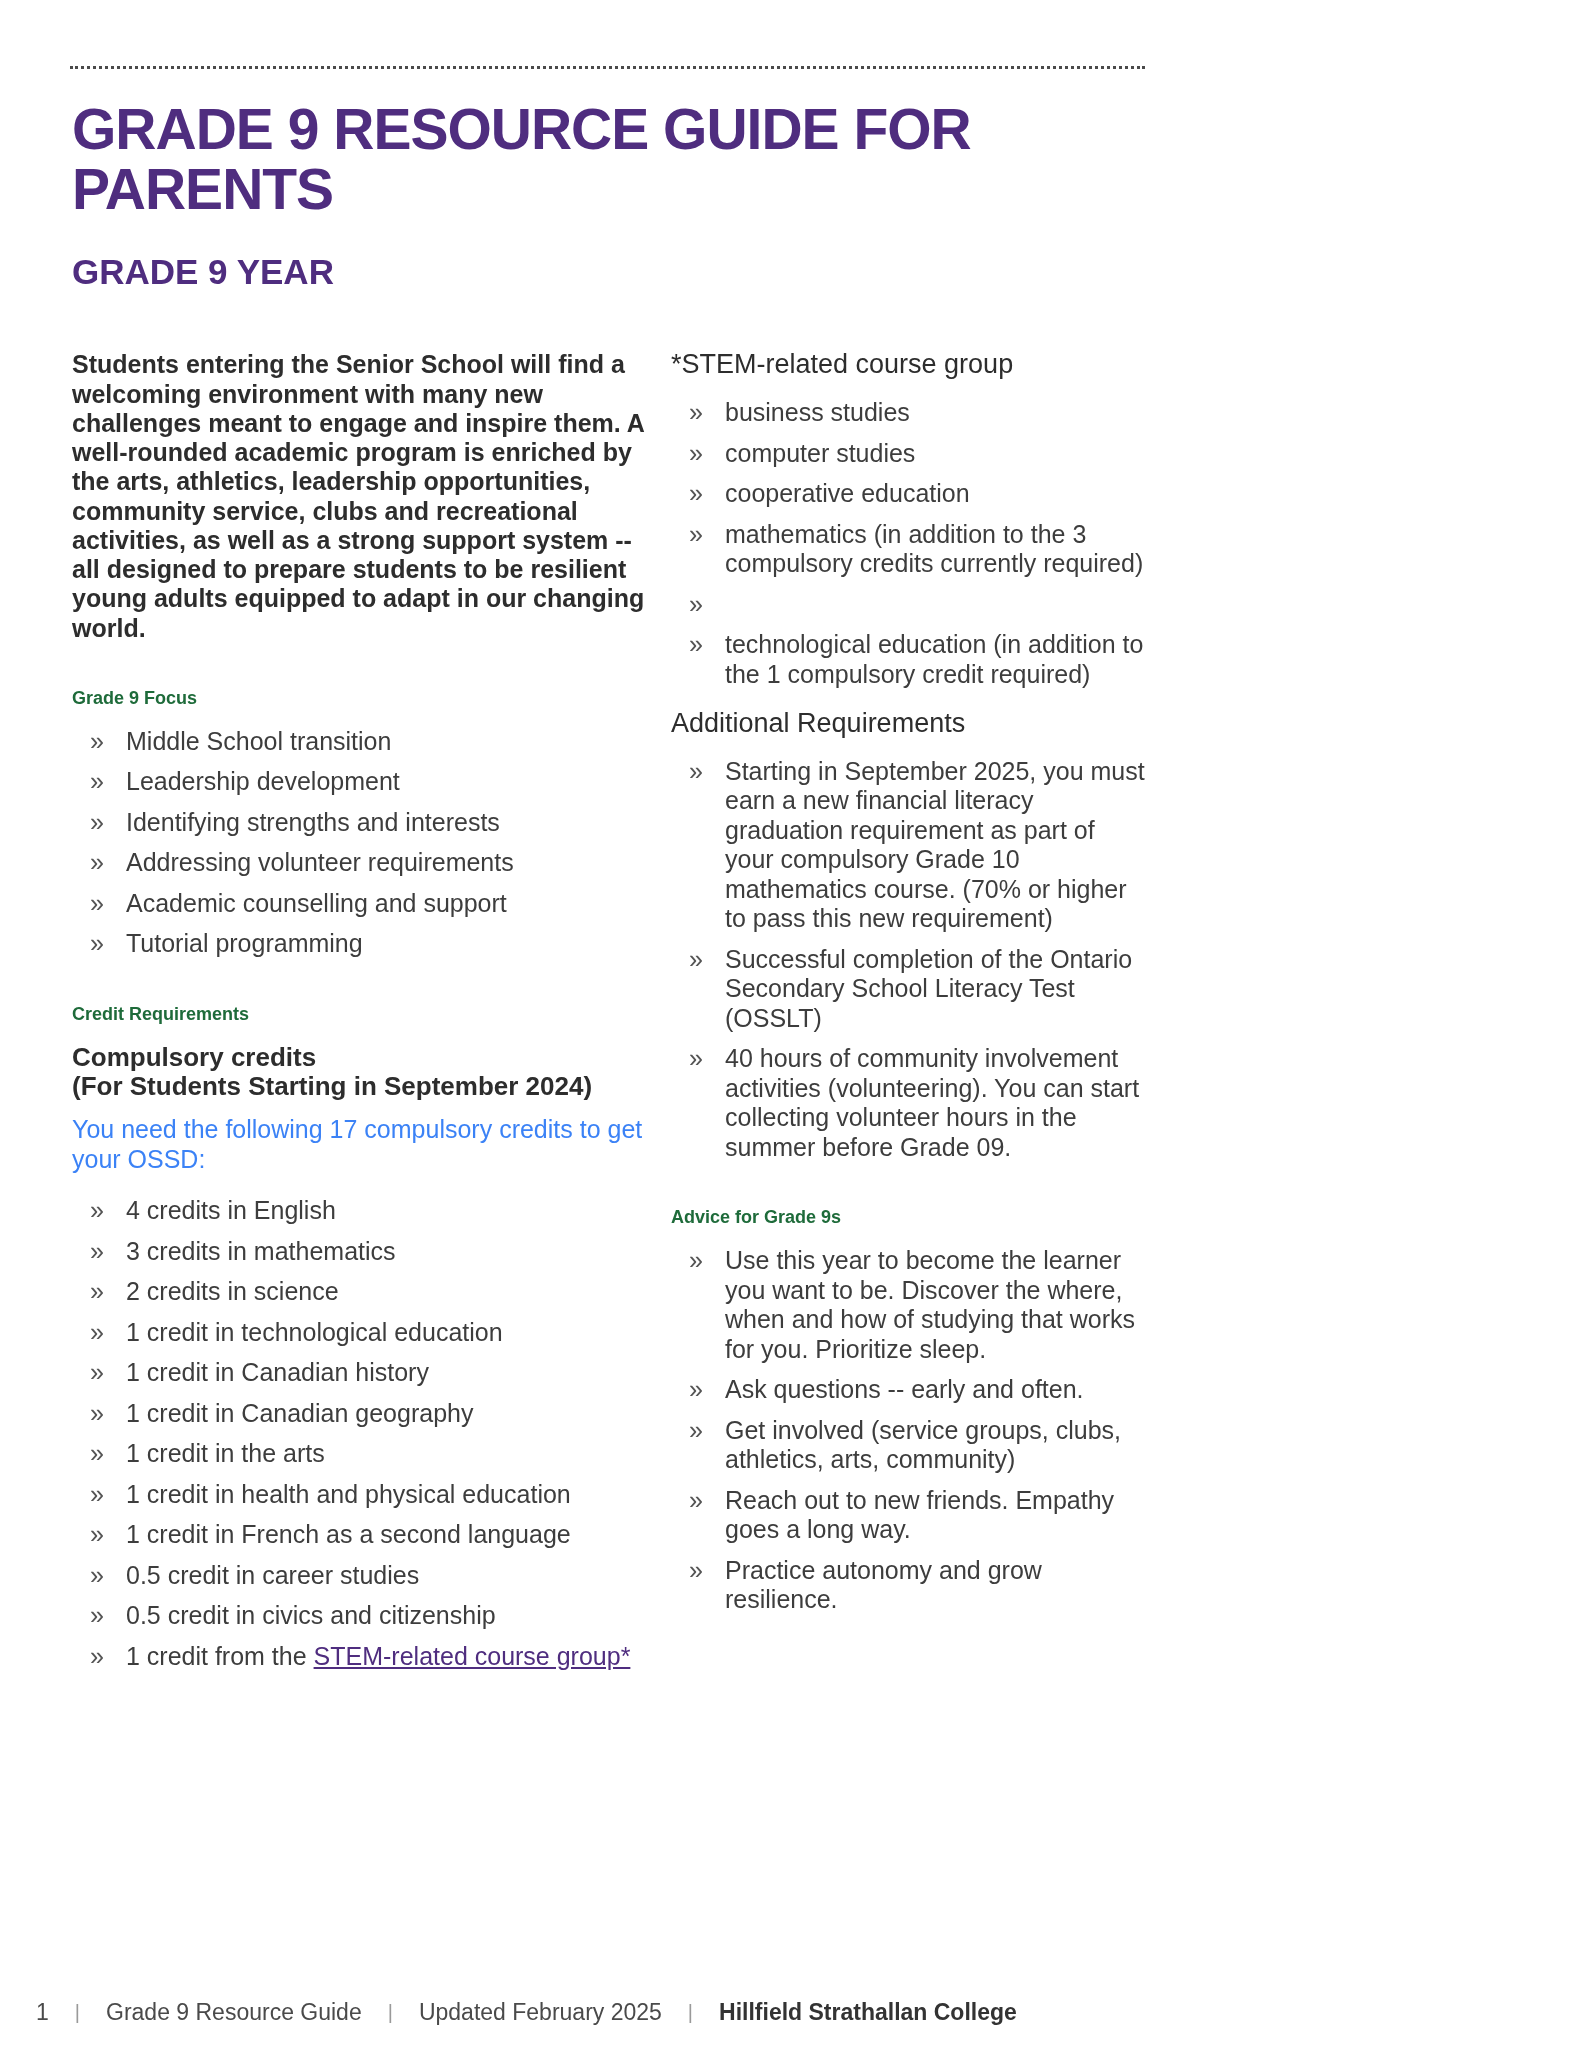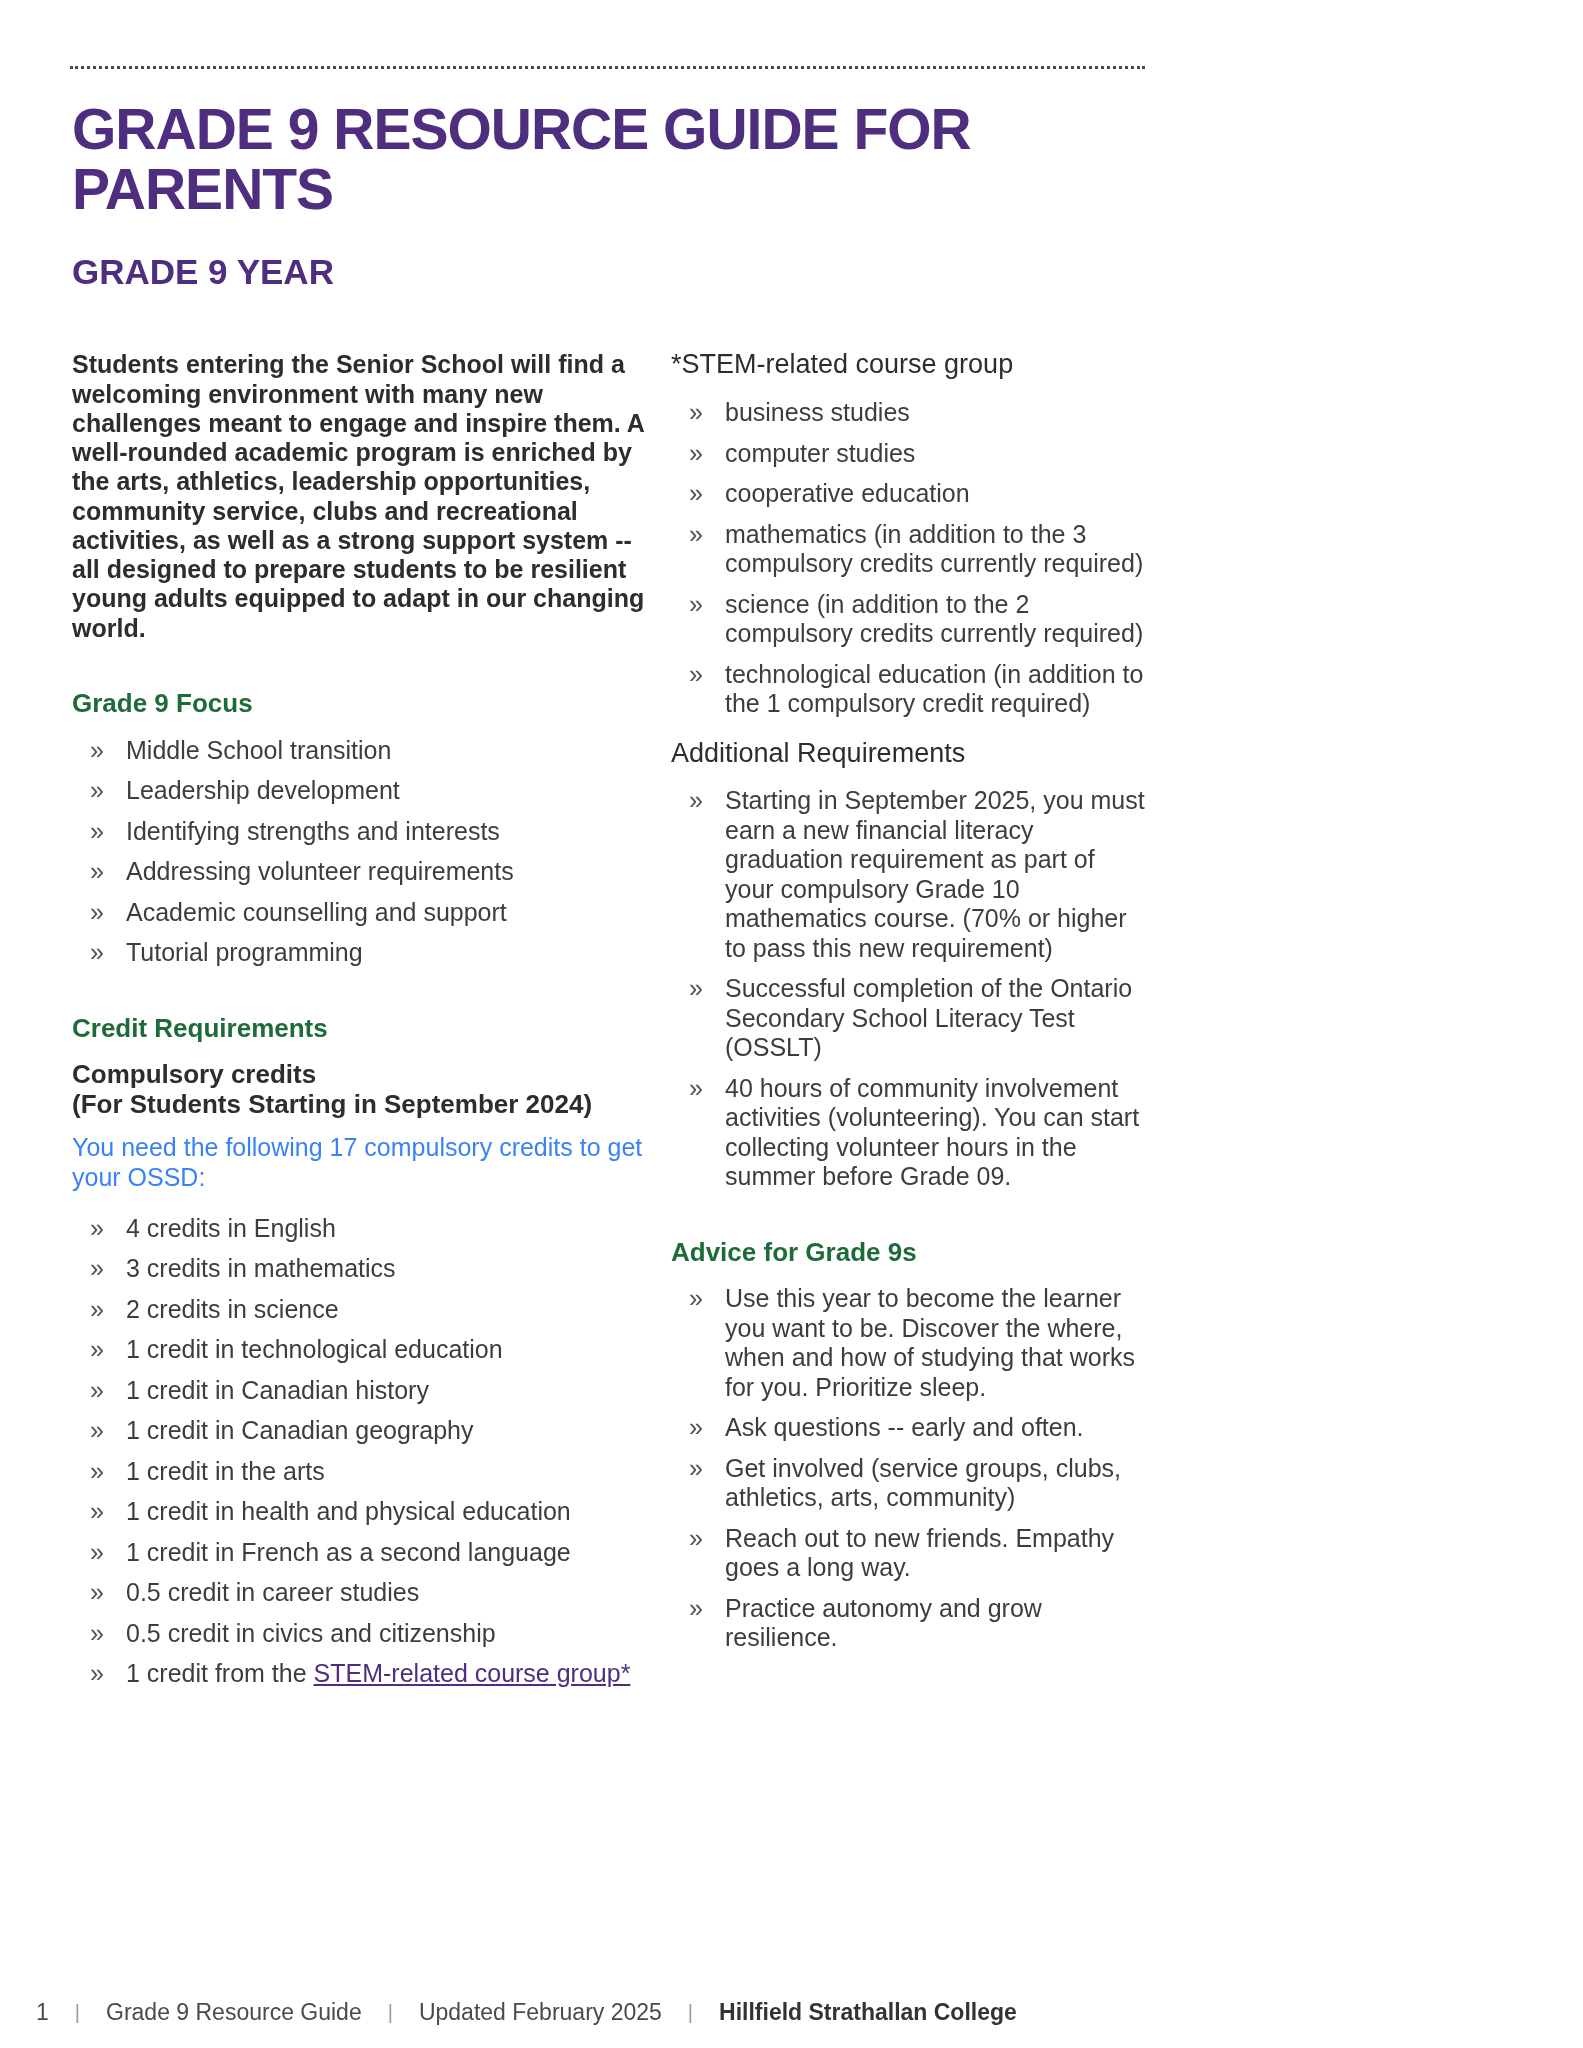--- a/index.html
+++ b/index.html
@@ -39,21 +39,21 @@
   .col-right { width: 476px; flex: none; }
 
   .intro {
     margin: 0;
     font-size: 25px; line-height: 1.17;
     font-weight: 700; color: #2d2d2d;
   }
 
   h3.green-heading {
     margin: 46px 0 18px 0;
-    font-size: 26px; line-height: 1.1;
+    font-size: 18px; line-height: 1.1;
     font-weight: 700; color: #1e6b3a;
   }
   h3.black-heading {
     margin: 0 0 18px 0;
     font-size: 27px; line-height: 1.1;
     font-weight: 400; color: #2d2d2d;
   }
   h3.mt { margin-top: 44px; }
 
   .bold-sub {
@@ -217,21 +217,20 @@
           <li>
               <span class="marker">»</span>
               <span class="txt">cooperative education</span>
             </li>
           <li>
               <span class="marker">»</span>
               <span class="txt">mathematics (in addition to the 3 compulsory credits currently required)</span>
             </li>
           <li>
               <span class="marker">»</span>
-              <span class="txt">science (in addition to the 2 compulsory credits currently required)</span>
             </li>
           <li>
               <span class="marker">»</span>
               <span class="txt">technological education (in addition to the 1 compulsory credit required)</span>
             </li>
         </ul>
 
         <h3 class="black-heading mt" style="margin-top:20px;">Additional Requirements</h3>
         <ul class="bullet-list">
           <li>

